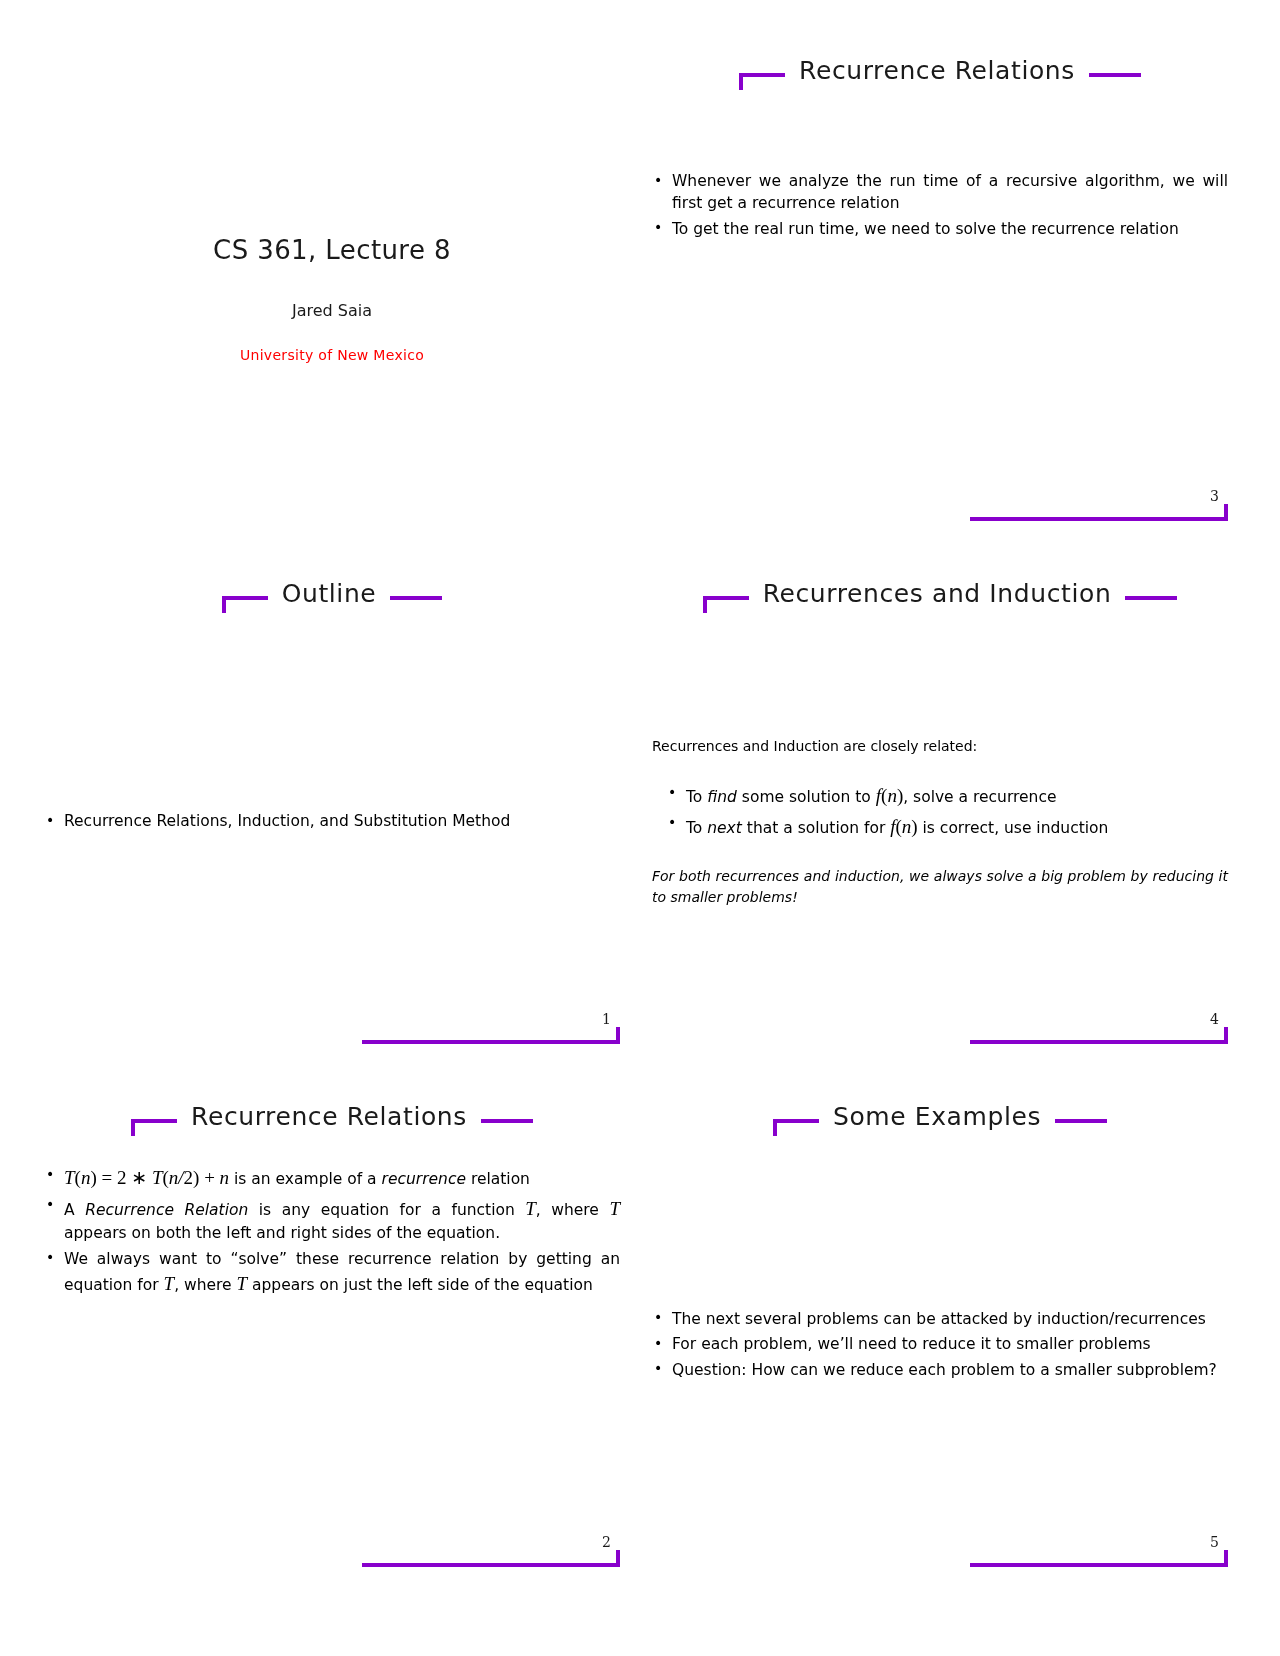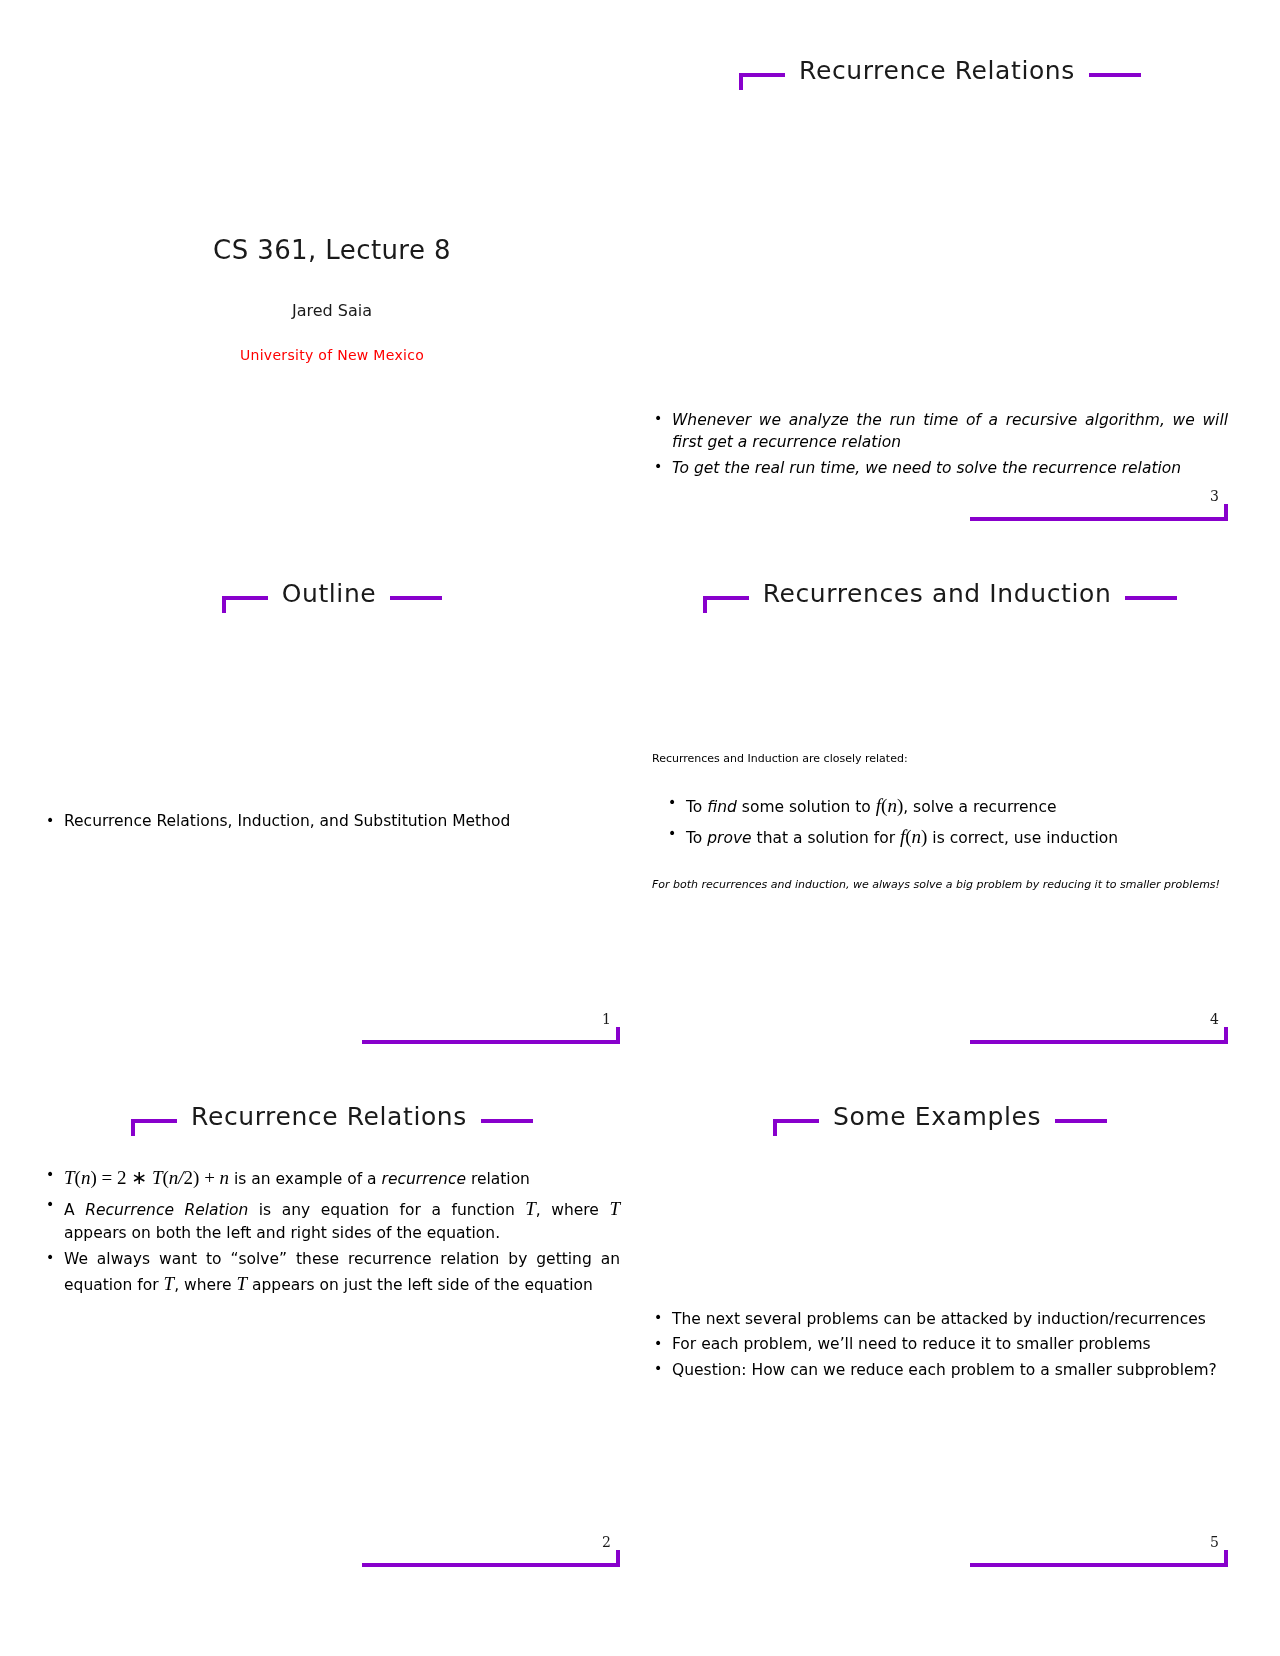--- a/index.html
+++ b/index.html
@@ -86,21 +86,21 @@
   .slide-body {
     position: absolute;
     left: 16px;
     right: 16px;
     top: 96px;
     bottom: 66px;
     display: flex;
     flex-direction: column;
     justify-content: center;
   }
-  .slide-body.body-top { justify-content: flex-end; padding-top: 52px; font-style: italic; }
+  .slide-body.body-top { justify-content: flex-start; padding-top: 52px; }
   .slide-body.body-low { justify-content: flex-start; padding-bottom: 34px; }
 
   
   .title-main {
     text-align: center;
     font-size: 26px;
     letter-spacing: 0.4px;
     color: #1a1a1a;
     margin-bottom: 36px;
   }
@@ -113,21 +113,21 @@
   .title-affil {
     text-align: center;
     font-size: 14px;
     color: #FF0000;
     letter-spacing: 0.3px;
   }
 
   
   p.para {
     margin: 0 0 22px 0;
-    font-size: 11px;
+    font-size: 14px;
     line-height: 1.45;
     text-align: justify;
   }
   p.para.italic { font-style: italic; }
   p.lead { margin-bottom: 26px; }
   p.trailing { margin: 26px 0 0 0; }
 
   ul.bullets {
     list-style: none;
     margin: 0;
@@ -252,21 +252,21 @@
   <section class="slide">
     <div class="slide-header">
       <span class="hdr-rule-left"></span>
       <span class="hdr-title">Recurrences and Induction</span>
       <span class="hdr-rule-right"></span>
     </div>
     <div class="slide-body">
       <p class="para lead">Recurrences and Induction are closely related:</p>
       <ul class="bullets indent">
         <li class="nojust"><span>To </span><em>find</em><span> some solution to <span class="mth">f<span class="up">(</span>n<span class="up">)</span></span>, solve a recurrence</span></li>
-        <li class="nojust"><span>To </span><em>prove</em><span> that a solution for <span class="mth">f<span class="up">(</span>n<span class="up">)</span></span> is correct, use induction</span></li>
+        <li class="nojust"><span>To </span><em>next</em><span> that a solution for <span class="mth">f<span class="up">(</span>n<span class="up">)</span></span> is correct, use induction</span></li>
       </ul>
       <p class="para italic trailing">For both recurrences and induction, we always solve a big problem by reducing it to smaller problems!</p>
     </div>
     <div class="slide-footer">
       <span class="ftr-num">4</span>
       <span class="ftr-rule"></span>
     </div>
   </section>
 
   <section class="slide">

